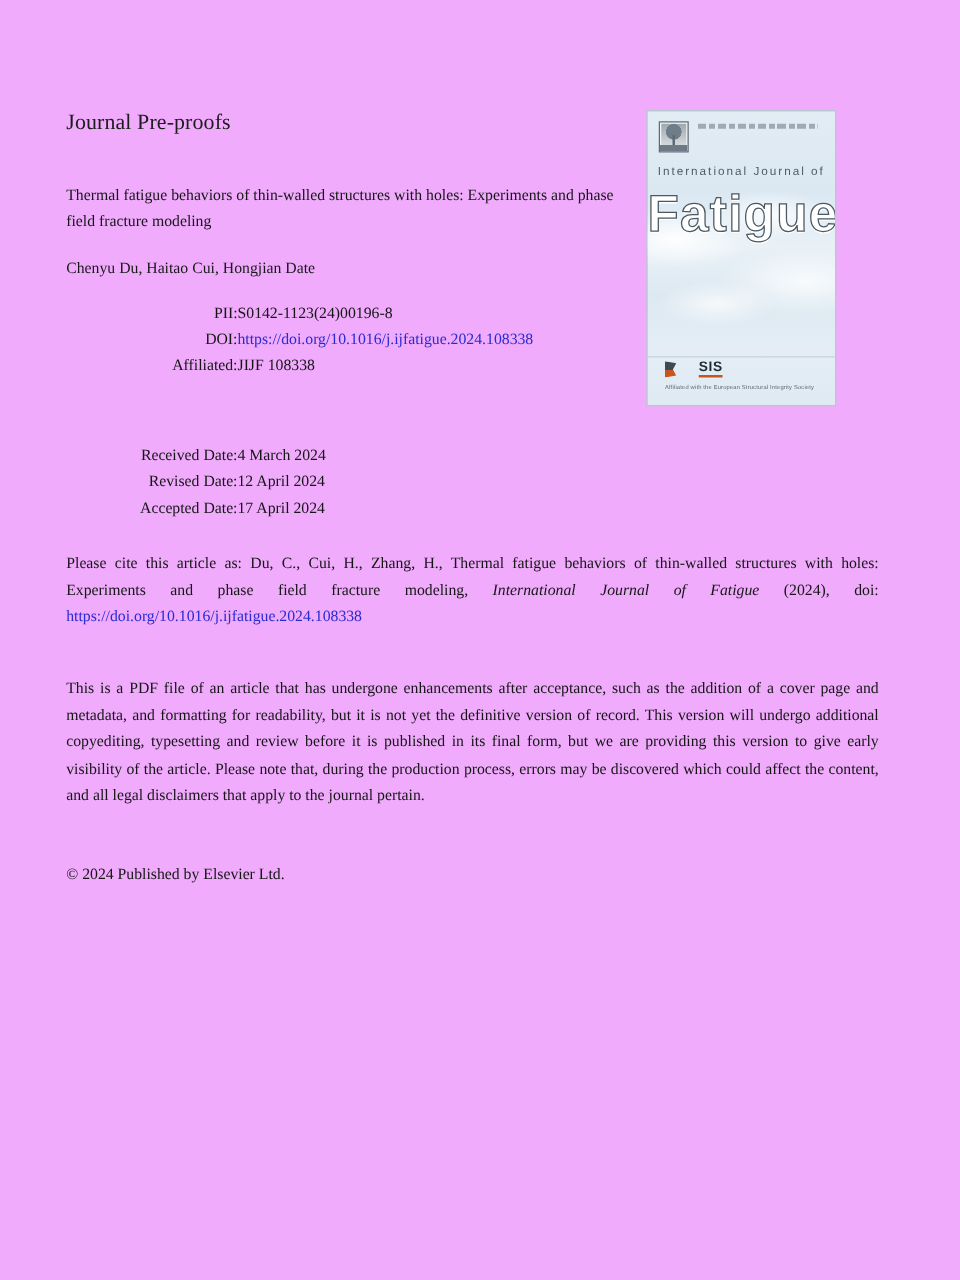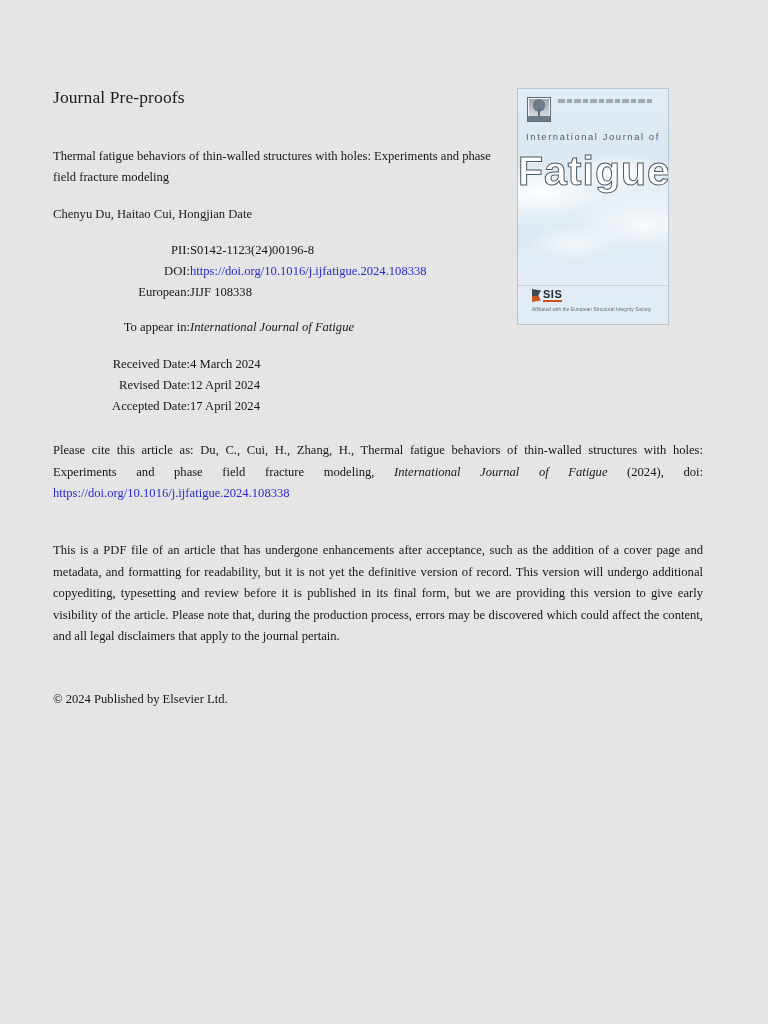--- a/index.html
+++ b/index.html
@@ -12,21 +12,21 @@
     height: 1024px;
     position: relative;
     overflow: hidden;
     font-family: "Liberation Serif", "DejaVu Serif", serif;
     color: #1a1a1a;
   }
 
   .page {
     position: absolute;
     inset: 0;
-    background: #e5e5e5;
+    background: #f0abfc;
   }
 
   
   .pre-proofs-title {
     position: absolute;
     left: 53px;
     top: 87px;
     font-size: 17.5px;
     letter-spacing: 0.1px;
     color: #1c1c1c;
@@ -233,21 +233,21 @@
     line-height: 1;
     margin-top: 10px;
   }
 
   .sis-logo {
     position: absolute;
     left: 14px;
     bottom: 22px;
     display: flex;
     align-items: flex-start;
-    gap: 2px;
+    gap: 18px;
   }
   .sis-mark {
     width: 9px;
     height: 13px;
     background: linear-gradient(180deg, #3d4a55 0 55%, #c8551f 55% 100%);
     clip-path: polygon(0 0, 100% 12%, 70% 50%, 100% 88%, 0 100%);
   }
   .sis-text {
     font-family: "Liberation Sans", sans-serif;
     font-size: 11px;
@@ -282,31 +282,25 @@
   <div class="meta-block ids">
     <div class="meta-row">
       <span class="meta-label">PII:</span>
       <span class="meta-value">S0142-1123(24)00196-8</span>
     </div>
     <div class="meta-row">
       <span class="meta-label">DOI:</span>
       <a class="meta-value link" href="#" style="text-decoration:none">https://doi.org/10.1016/j.ijfatigue.2024.108338</a>
     </div>
     <div class="meta-row">
-      <span class="meta-label">European:</span>
+      <span class="meta-label">Affiliated:</span>
       <span class="meta-value">JIJF 108338</span>
     </div>
   </div>
 
-  <div class="meta-block appear">
-    <div class="meta-row">
-      <span class="meta-label">To appear in:</span>
-      <span class="meta-value italic">International Journal of Fatigue</span>
-    </div>
-  </div>
 
   <div class="meta-block dates">
     <div class="meta-row">
       <span class="meta-label">Received Date:</span>
       <span class="meta-value">4 March 2024</span>
     </div>
     <div class="meta-row">
       <span class="meta-label">Revised Date:</span>
       <span class="meta-value">12 April 2024</span>
     </div>

